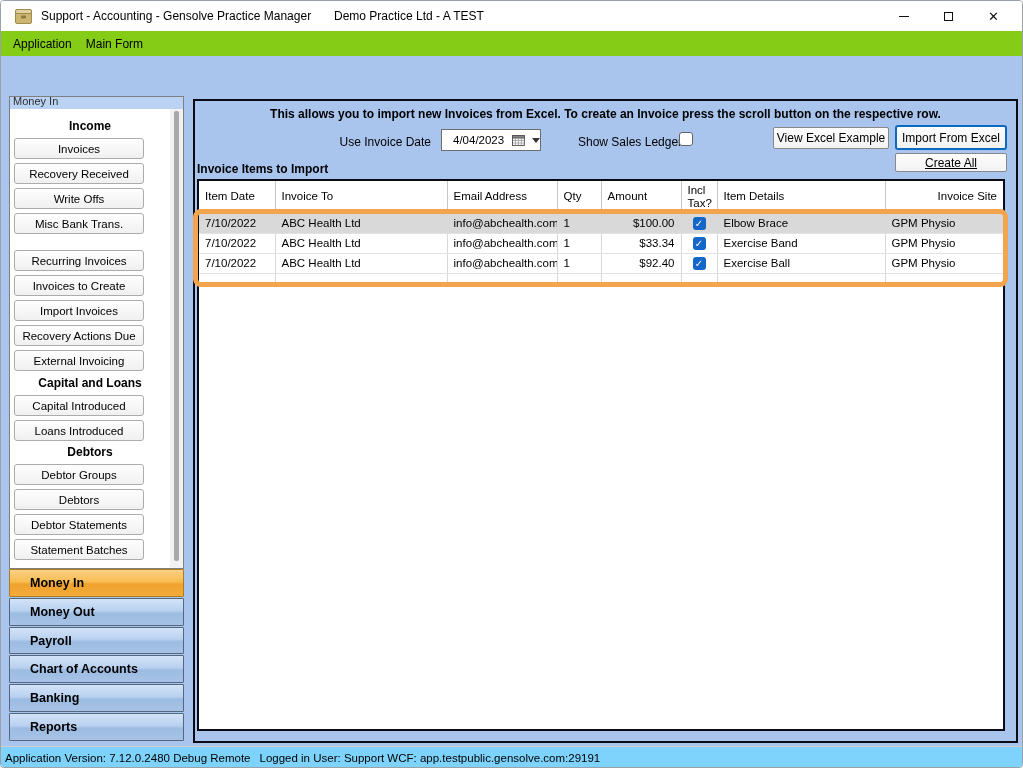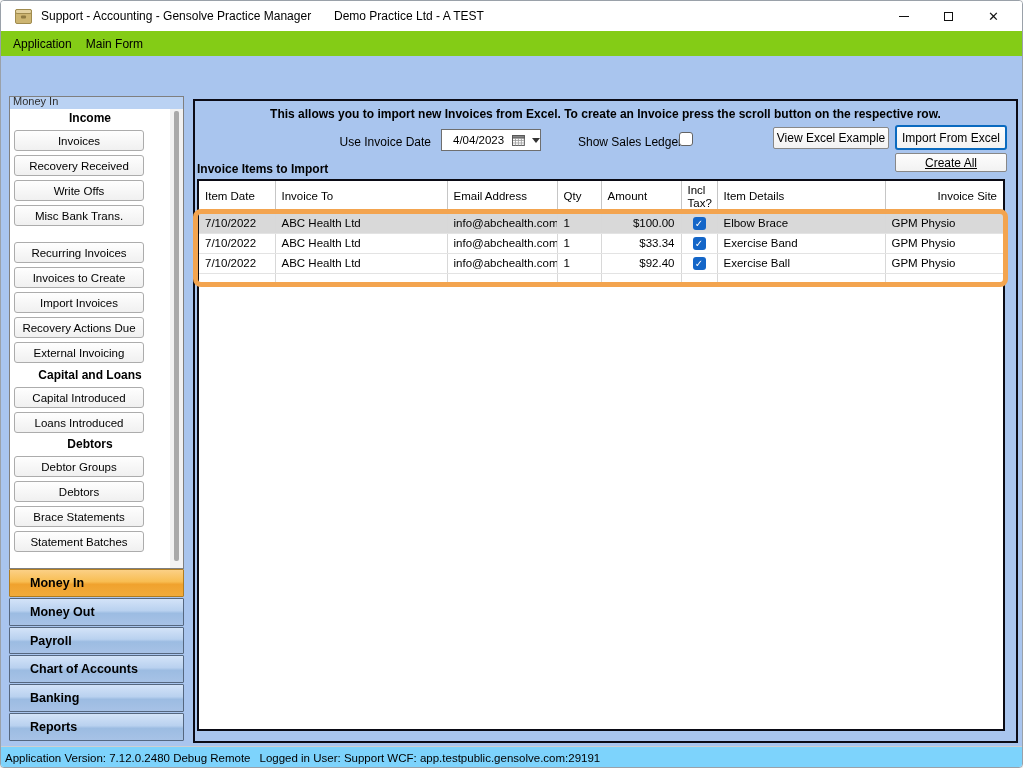--- a/index.html
+++ b/index.html
@@ -31,21 +31,21 @@
   
   .client { position:absolute; left:0; top:55px; width:1023px; height:690px; background:#a9c5ee; }
 
   
   .side-panel { position:absolute; left:8px; top:40px; width:175px; height:473px;
                 background:#fff; border:1px solid #7f7f7f; }
   .side-caption { height:12px; background:#bad2f3; overflow:hidden; padding-left:3px; }
   .side-caption span { display:block; font-size:11px; line-height:14px; color:#2e2e2e; margin-top:-3px; white-space:nowrap; }
   .side-scroll { position:absolute; top:12px; right:0; bottom:0; width:13px; background:#f2f2f2; }
   .side-thumb { position:absolute; left:4px; top:2px; bottom:7px; width:5px; background:#a9a9a9; border-radius:2px; }
-  .side-content { position:absolute; left:0; top:12px; right:13px; bottom:0; overflow:hidden; padding-top:2px; }
+  .side-content { position:absolute; left:0; top:12px; right:13px; bottom:0; overflow:hidden; padding-top:10px; }
   .side-header { font-size:12px; font-weight:bold; text-align:center; height:15px; line-height:15px; margin-bottom:4px; }
   .hdr-capital { margin-top:5px; }
   .hdr-debtors { margin-top:3px; }
   .side-btn { display:block; width:130px; height:21px; margin:0 0 4px 4px;
               font-family:"Liberation Sans", sans-serif; font-size:11.5px; color:#000;
               background:linear-gradient(#fefefe,#f0f0f0); border:1px solid #acacac; border-radius:3px; }
   .side-gap { height:12px; }
 
   
   .nav-stack { position:absolute; left:8px; top:513px; width:175px; height:172px;
@@ -158,21 +158,21 @@
           <button class="side-btn">Invoices to Create</button>
           <button class="side-btn">Import Invoices</button>
           <button class="side-btn">Recovery Actions Due</button>
           <button class="side-btn">External Invoicing</button>
           <div class="side-header hdr-capital">Capital and Loans</div>
           <button class="side-btn">Capital Introduced</button>
           <button class="side-btn">Loans Introduced</button>
           <div class="side-header hdr-debtors">Debtors</div>
           <button class="side-btn">Debtor Groups</button>
           <button class="side-btn">Debtors</button>
-          <button class="side-btn">Brace Statements</button>
+          <button class="side-btn">Debtor Statements</button>
           <button class="side-btn">Statement Batches</button>
         </div>
         <div class="side-scroll">
           <div class="side-thumb"></div>
         </div>
       </div>
 
       <div class="nav-stack">
         <div class="nav-bar selected">Money In</div>
         <div class="nav-bar">Money Out</div>

